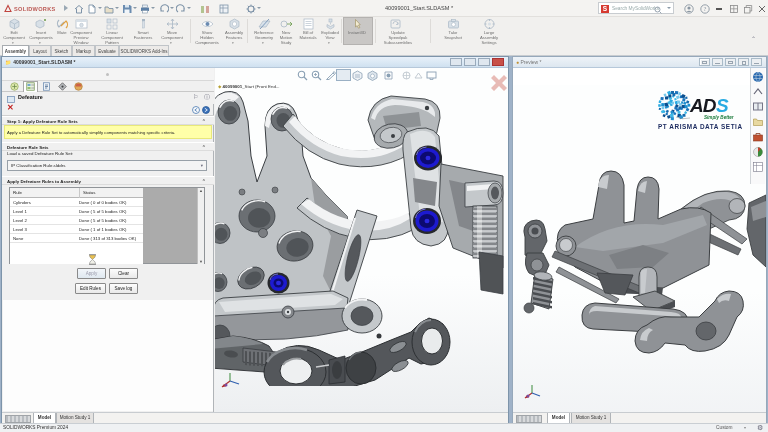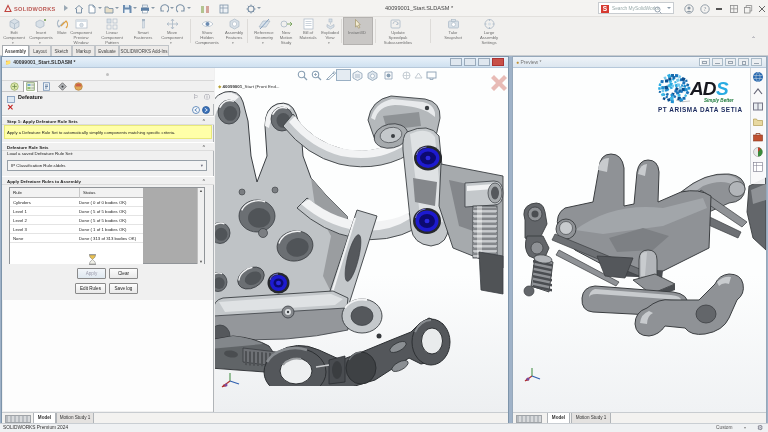--- a/index.html
+++ b/index.html
@@ -22,21 +22,21 @@
 #pm{left:0;top:11px;width:212px;height:344px;background:#f0f0f0;border-right:1px solid #b0b4b8;}
 .sect{position:absolute;left:0;width:212px;height:9px;background:#f0f0f0;border-top:1px solid #fff;border-bottom:1px solid #dcdcdc;color:#222;font-size:4.4px;font-weight:bold;line-height:9px;padding-left:5px;}
 .sect .ch{position:absolute;right:8px;top:0;color:#555;font-size:5px;}
 .btn{position:absolute;height:11px;background:linear-gradient(#fdfdfd,#e9e9e9);border:1px solid #8a8a8a;border-radius:1px;font-size:4.6px;color:#222;text-align:center;line-height:10px;}
 
 .trow{position:absolute;left:0;width:133px;height:9px;font-size:4.3px;color:#222;line-height:9px;border-bottom:1px solid #e4e4e4;background:#fff;}
 .trow span.c1{position:absolute;left:3px;}
 .trow span.c2{position:absolute;left:69px;}
 
 #lgfx{left:213px;top:11px;width:293px;height:344px;background:linear-gradient(#fdfefe 60%,#edeff1);}
-#rgfx{left:0px;top:11px;width:253px;height:344px;background:linear-gradient(#fdfefe 60%,#f0f2f4);}
+#rgfx{left:0px;top:28px;width:253px;height:344px;background:linear-gradient(#fdfefe 60%,#f0f2f4);}
 .dtabs{position:absolute;left:0;width:100%;height:11px;background:#f3f2f0;border-top:1px solid #c8ccd0;}
 .dtab{position:absolute;top:0;height:11px;font-size:4.6px;line-height:10px;text-align:center;border:1px solid #b0b4b8;border-top:none;background:#e4e2e0;color:#333;}
 .dtab.act{background:#fff;font-weight:bold;}
 .scrollstub{position:absolute;left:3px;top:2px;width:26px;height:8px;background:repeating-linear-gradient(90deg,#b8bcc0 0 2px,#d8dadc 2px 4px);border:1px solid #a0a4a8;}
 #statusbar{left:0;top:423px;width:768px;height:9px;background:#eff1f3;border-top:1px solid #c9ced3;font-size:4.8px;color:#333;line-height:8px;}
 </style></head>
 <body>
 
 <div class="abs" id="titlebar">
 <svg class="abs" style="left:3px;top:3px" width="62" height="11" viewBox="0 0 62 11">

